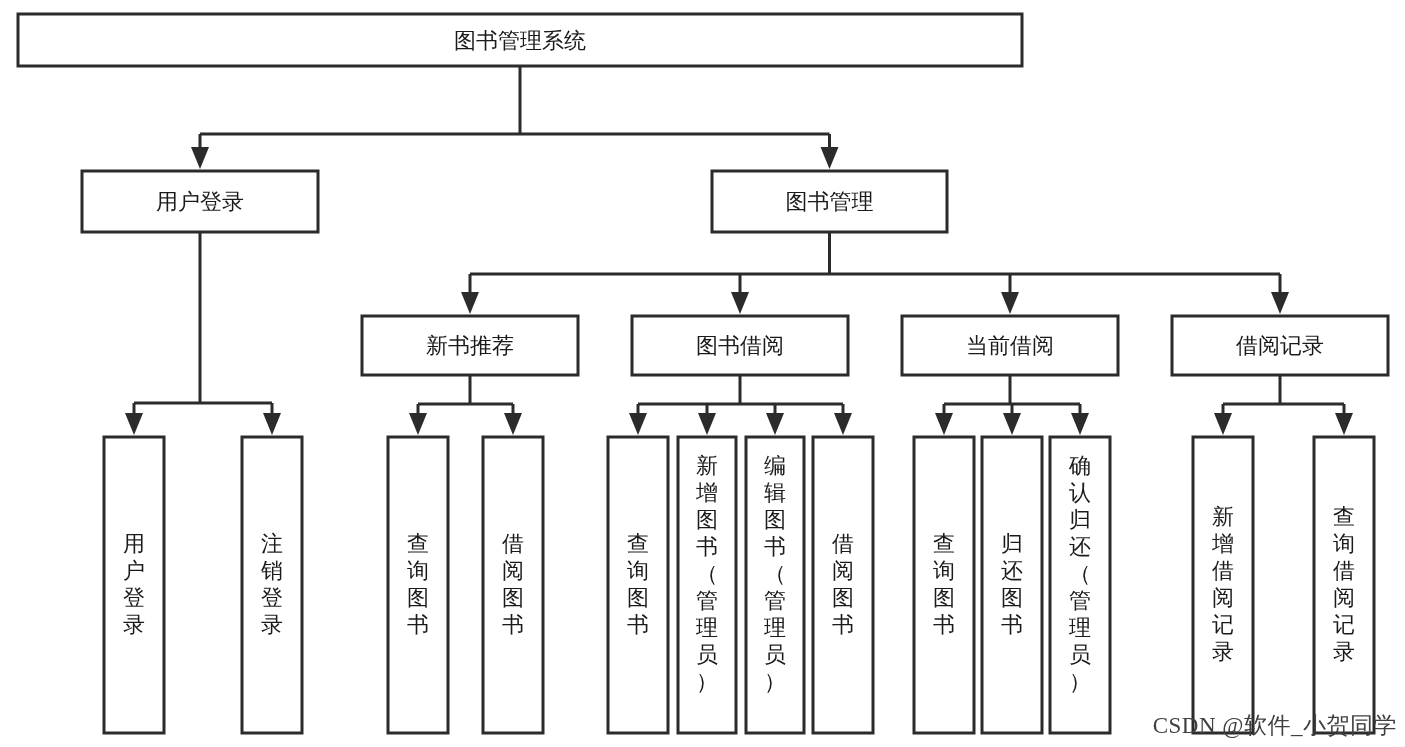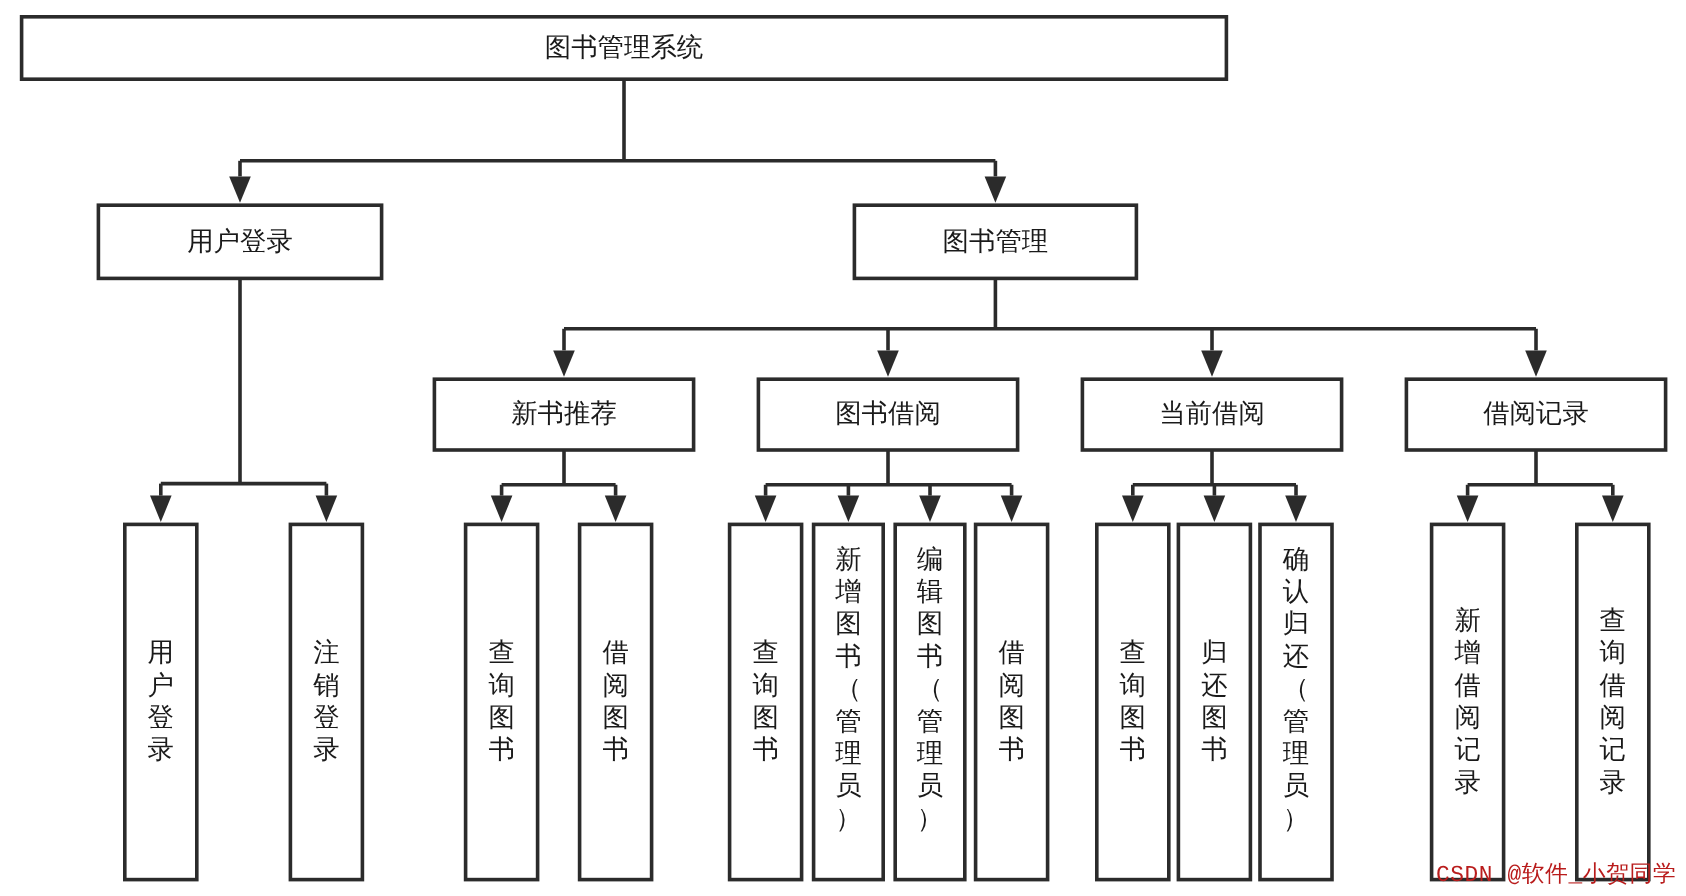--- a/index.html
+++ b/index.html
@@ -50,23 +50,23 @@
   .node-label-v {
     font-family: "DejaVu Sans", "Liberation Sans", sans-serif;
     font-size: 22px;
     fill: #1a1a1a;
     text-anchor: middle;
   }
   .watermark {
     position: absolute;
     right: 8px;
     bottom: 6px;
-    font-family: Liberation Mono, monospace;
-    font-size: 19px;
-    color: #b91c1c;
+    font-family: Liberation Serif, serif;
+    font-size: 23px;
+    color: #404040;
     white-space: nowrap;
     letter-spacing: 0.5px;
     pointer-events: none;
   }
 </style>
 </head>
 <body>
 
 <div id="diagram-root">
   <svg class="flowchart" viewBox="0 0 1405 747" xmlns="http://www.w3.org/2000/svg">

